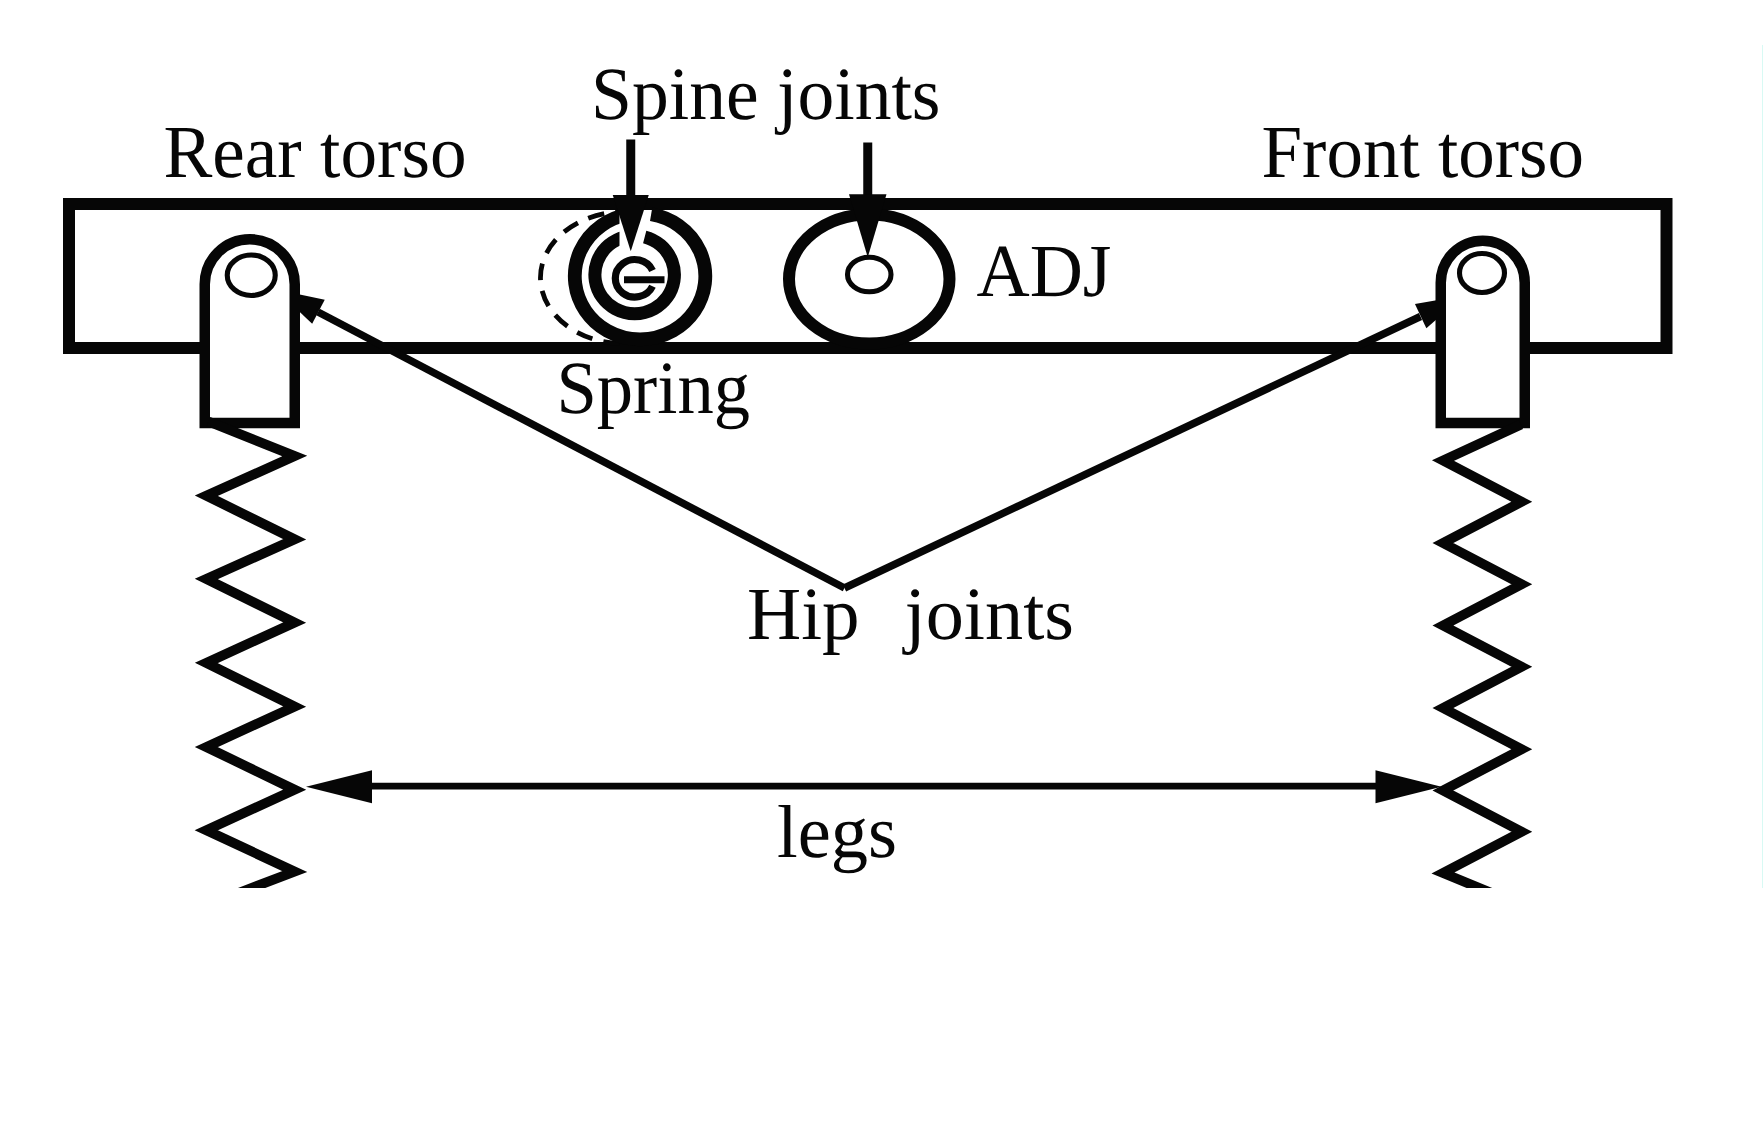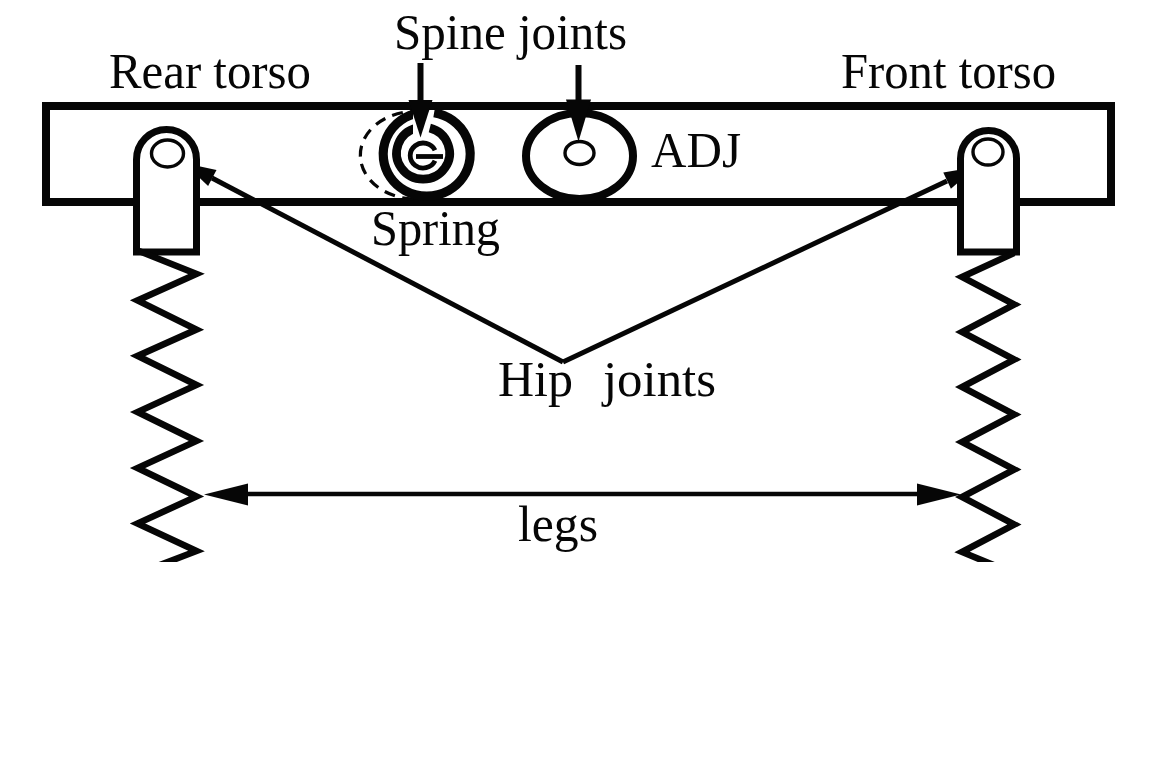--- a/index.html
+++ b/index.html
@@ -1,16 +1,16 @@
 <!DOCTYPE html>
 <html><head>
 <meta charset="utf-8">
 <style>
   html,body{margin:0;padding:0;background:#ffffff;}
-  #wrap{position:relative;width:1175px;height:562px;background:#5eead4;overflow:hidden;}
+  #wrap{position:relative;width:1175px;height:562px;background:#5eead4;overflow:hidden;margin-top:30px;}
   svg{display:block;}
   text{font-family:"Liberation Serif",serif;fill:#060606;}
 </style>
 </head>
 <body>
 <div id="wrap">
 <svg width="1175" height="762" viewBox="0 0 1175 762" xmlns="http://www.w3.org/2000/svg">
   <rect x="0" y="0" width="1175" height="762" fill="#ffffff"></rect>
 
   <rect x="46" y="106" width="1065" height="96" fill="#ffffff" stroke="#060606" stroke-width="8"></rect>

